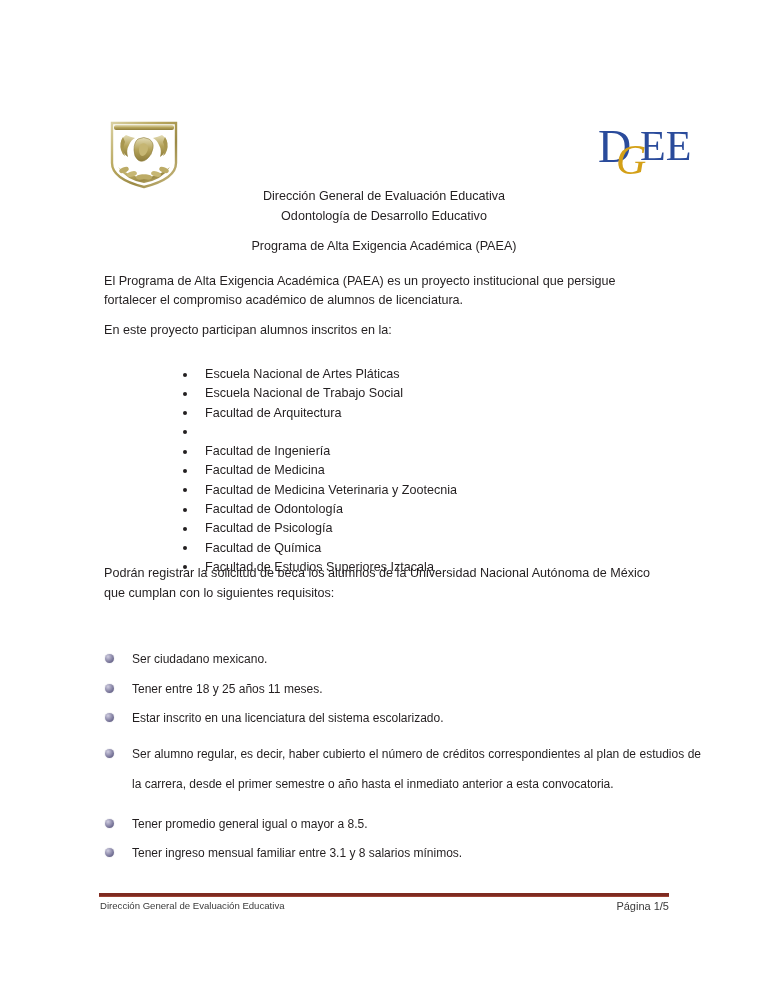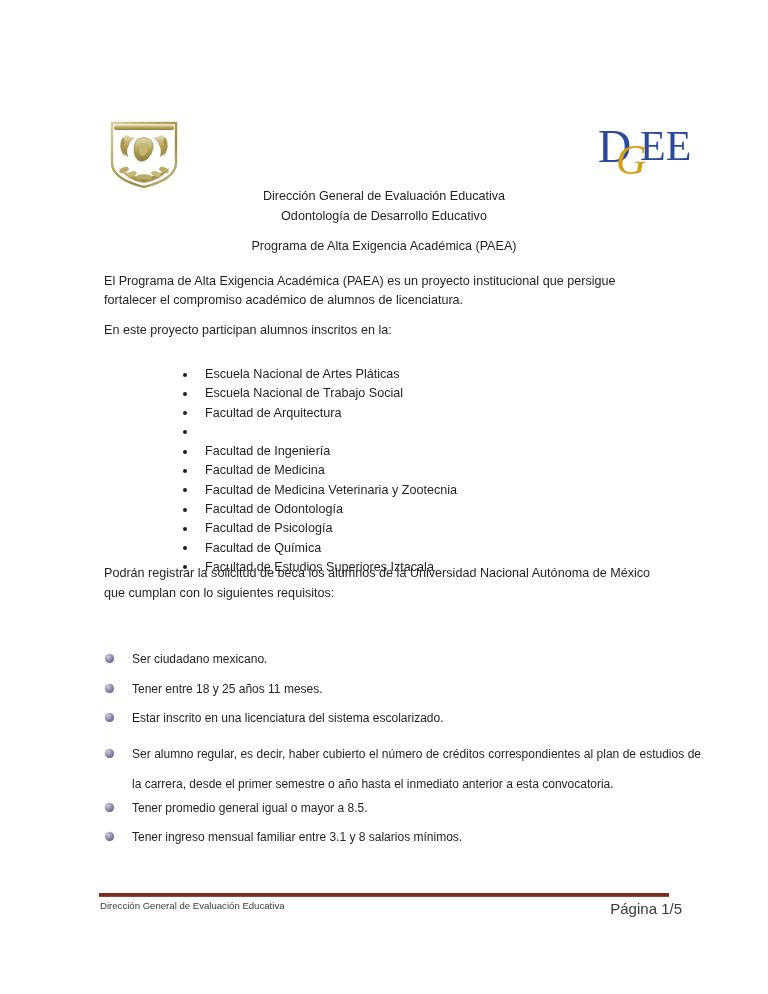--- a/index.html
+++ b/index.html
@@ -111,21 +111,21 @@
     position: relative;
     padding-left: 27px;
     font-size: 12px;
     color: #231f20;
     line-height: 19px;
     margin-bottom: 10.5px;
   }
   .req.long {
     text-align: justify;
     line-height: 30px;
-    margin-bottom: 0;
+    margin-bottom: 16px;
     width: 569px;
   }
   .req .sphere {
     position: absolute;
     left: 0px;
     top: 4px;
     width: 9px;
     height: 9px;
     border-radius: 50%;
     background: radial-gradient(circle at 33% 30%,
@@ -146,23 +146,23 @@
   }
   .footer-left {
     position: absolute;
     left: 100px;
     top: 900px;
     font-size: 9.6px;
     color: #3a3a3a;
   }
   .footer-right {
     position: absolute;
-    right: 86px;
+    right: 99px;
     top: 900px;
-    font-size: 15px;
+    font-size: 11px;
     color: #3a3a3a;
   }
 </style>
 </head>
 <body>
 
 <div class="page">
 
   <div class="logo-unam">
     <svg viewBox="0 0 80 74" width="80" height="74" aria-hidden="true">

